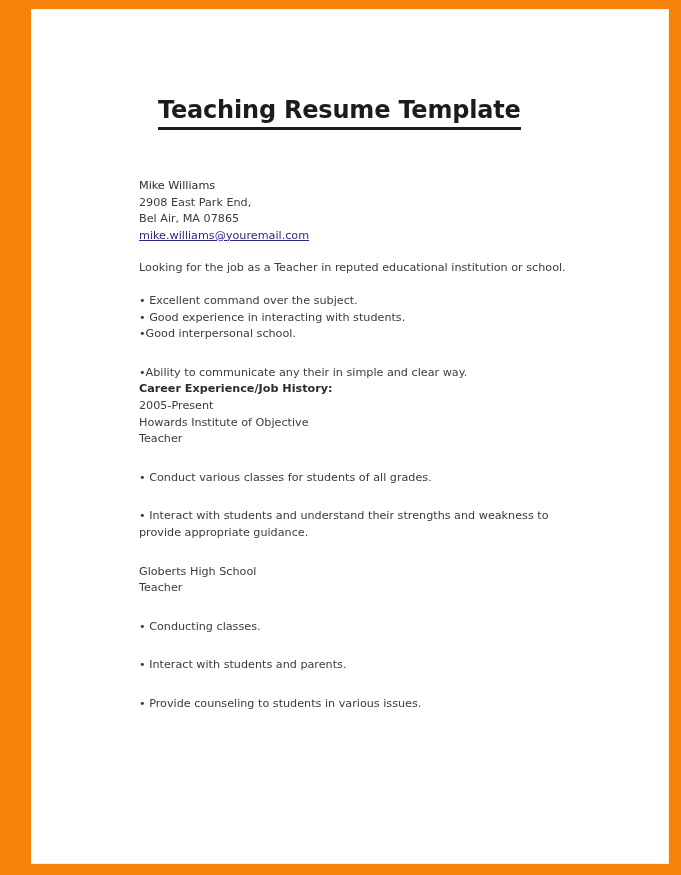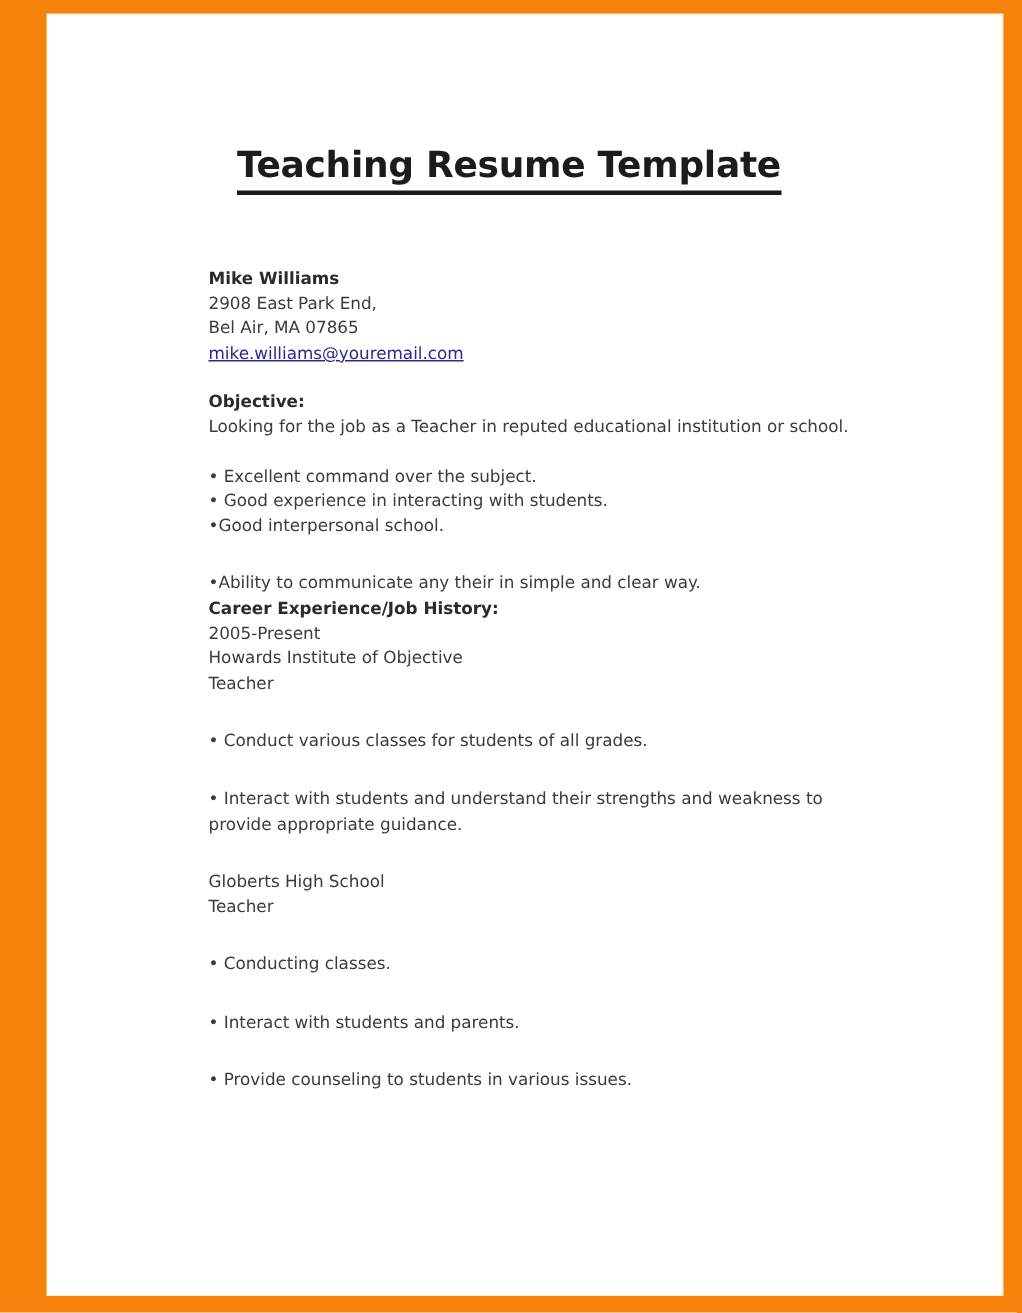--- a/index.html
+++ b/index.html
@@ -73,21 +73,21 @@
     left: 107px;
     top: 168px;
     width: 446px;
     font-size: 11.2px;
     line-height: 16.6px;
     color: #3b3b3b;
   }
 
   .line { white-space: pre-wrap; }
   .bold { font-weight: bold; color: #2b2b2b; }
-  .name { font-weight: bold; color: #2b2b2b; }
+  .name { font-weight: normal; color: #2b2b2b; }
 
   .email-link {
     color: #2a2a8c;
     text-decoration: underline;
     cursor: pointer;
   }
   .spacer-md { height: 16px; }
   .spacer-lg { height: 22px; }
 
   .wrap-line { white-space: normal; }
@@ -106,21 +106,20 @@
         <div>
           <div class="line name">Mike Williams</div>
           <div class="line">2908 East Park End,</div>
           <div class="line">Bel Air, MA 07865</div>
           <div class="line"><span class="email-link">mike.williams@youremail.com</span></div>
         </div>
 
         <div class="spacer-md"></div>
 
         <div>
-          <div class="line bold">Objective:</div>
           <div class="line">Looking for the job as a Teacher in reputed educational institution or school.</div>
         </div>
 
         <div class="spacer-md"></div>
 
         <div>
           <div class="line">• Excellent command over the subject.</div>
           <div class="line">• Good experience in interacting with students.</div>
           <div class="line">•Good interpersonal school.</div>
         </div>

